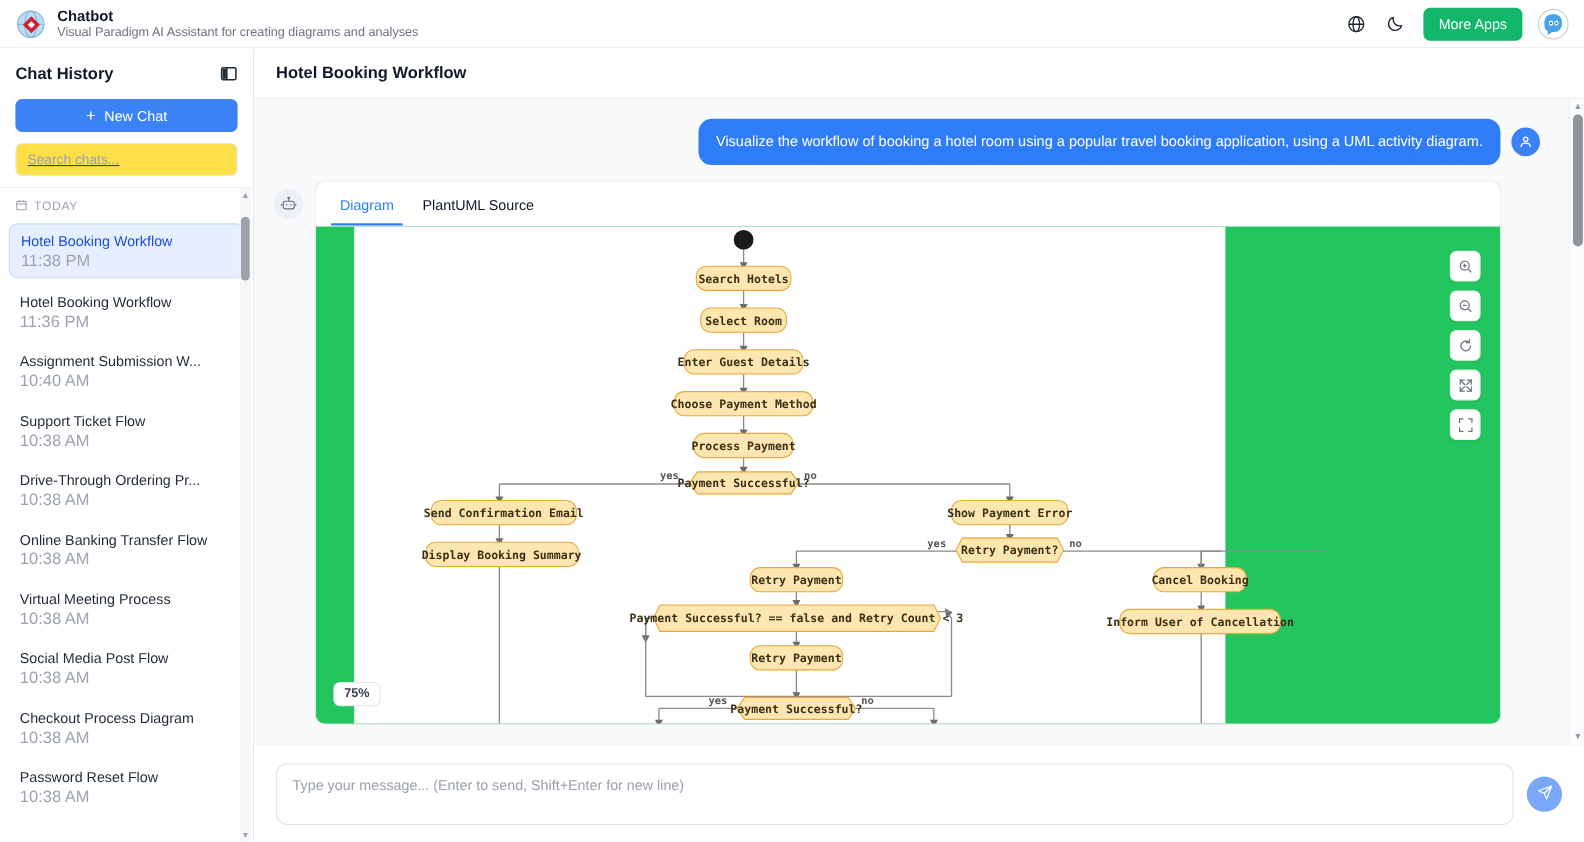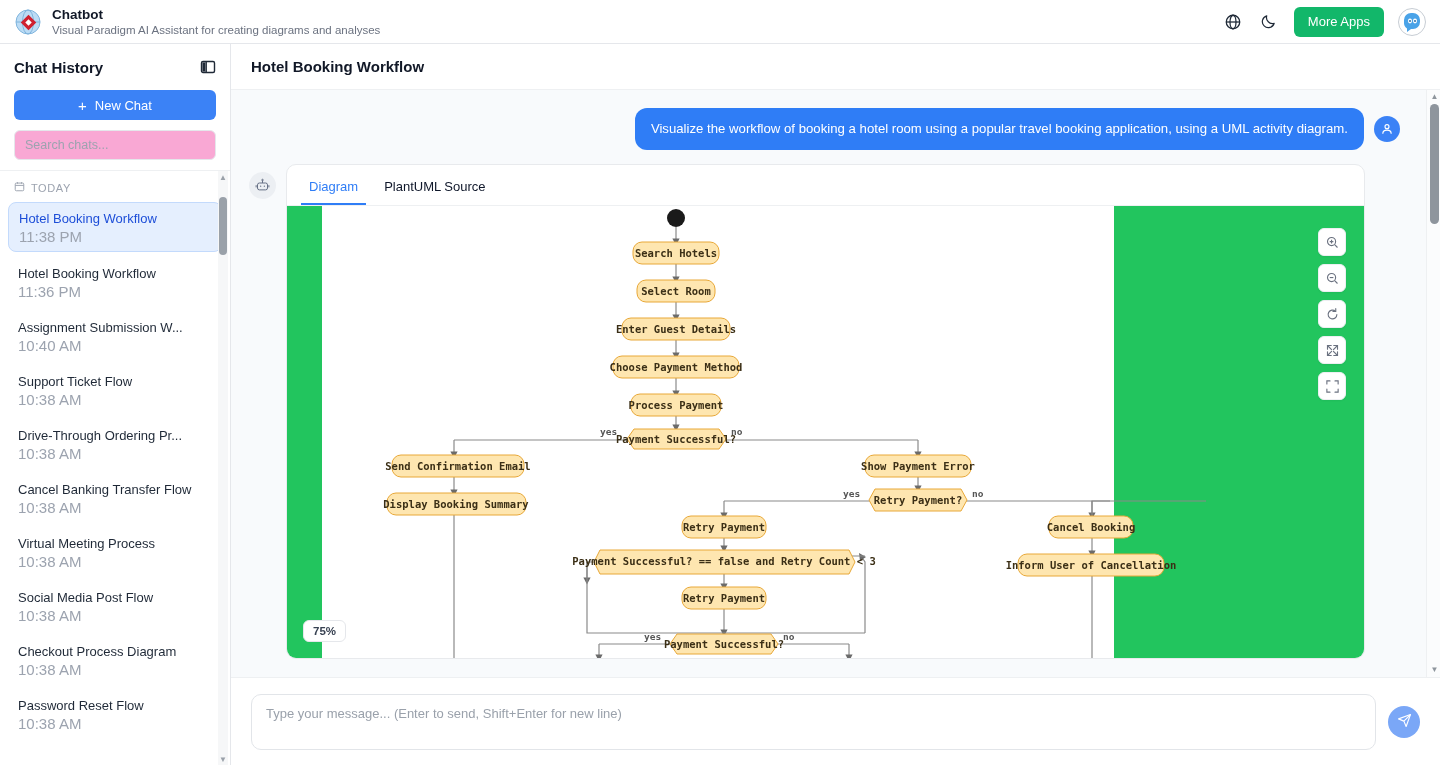--- a/index.html
+++ b/index.html
@@ -59,21 +59,21 @@
   .new-chat-btn {
     width: 100%; height: 30px; background: #3b82f6; color: #fff;
     border: none; border-radius: 6px; font-size: 13px; cursor: pointer;
     display: flex; align-items: center; justify-content: center; gap: 8px;
   }
   .new-chat-btn .plus { font-size: 15px; line-height: 15px; }
   .search-wrap { padding: 10px 14px 10px; }
   .search-input {
     width: 100%; height: 30px; border: 1px solid #e5e7eb; border-radius: 6px;
     padding: 0 10px; font-size: 12.5px; color: #374151; outline: none;
-    font-family: "Liberation Sans", sans-serif; background: #f9a8d4;
+    font-family: "Liberation Sans", sans-serif; background: #fde047; text-decoration: underline;
   }
   .search-input::placeholder { color: #9ca3af; }
   .chat-list-wrap {
     flex: 1; border-top: 1px solid #eef0f2; position: relative; overflow: hidden;
   }
   .chat-list { padding: 6px 8px 0 8px; height: 100%; }
   .today-label {
     display: flex; align-items: center; gap: 6px; padding: 4px 6px 8px 6px;
     font-size: 11px; color: #9ca3af; letter-spacing: .6px;
   }
@@ -289,21 +289,21 @@
           </div>
           <div class="chat-item">
             <div class="ci-title">Support Ticket Flow</div>
             <div class="ci-time">10:38 AM</div>
           </div>
           <div class="chat-item">
             <div class="ci-title">Drive-Through Ordering Pr...</div>
             <div class="ci-time">10:38 AM</div>
           </div>
           <div class="chat-item">
-            <div class="ci-title">Cancel Banking Transfer Flow</div>
+            <div class="ci-title">Online Banking Transfer Flow</div>
             <div class="ci-time">10:38 AM</div>
           </div>
           <div class="chat-item">
             <div class="ci-title">Virtual Meeting Process</div>
             <div class="ci-time">10:38 AM</div>
           </div>
           <div class="chat-item">
             <div class="ci-title">Social Media Post Flow</div>
             <div class="ci-time">10:38 AM</div>
           </div>

